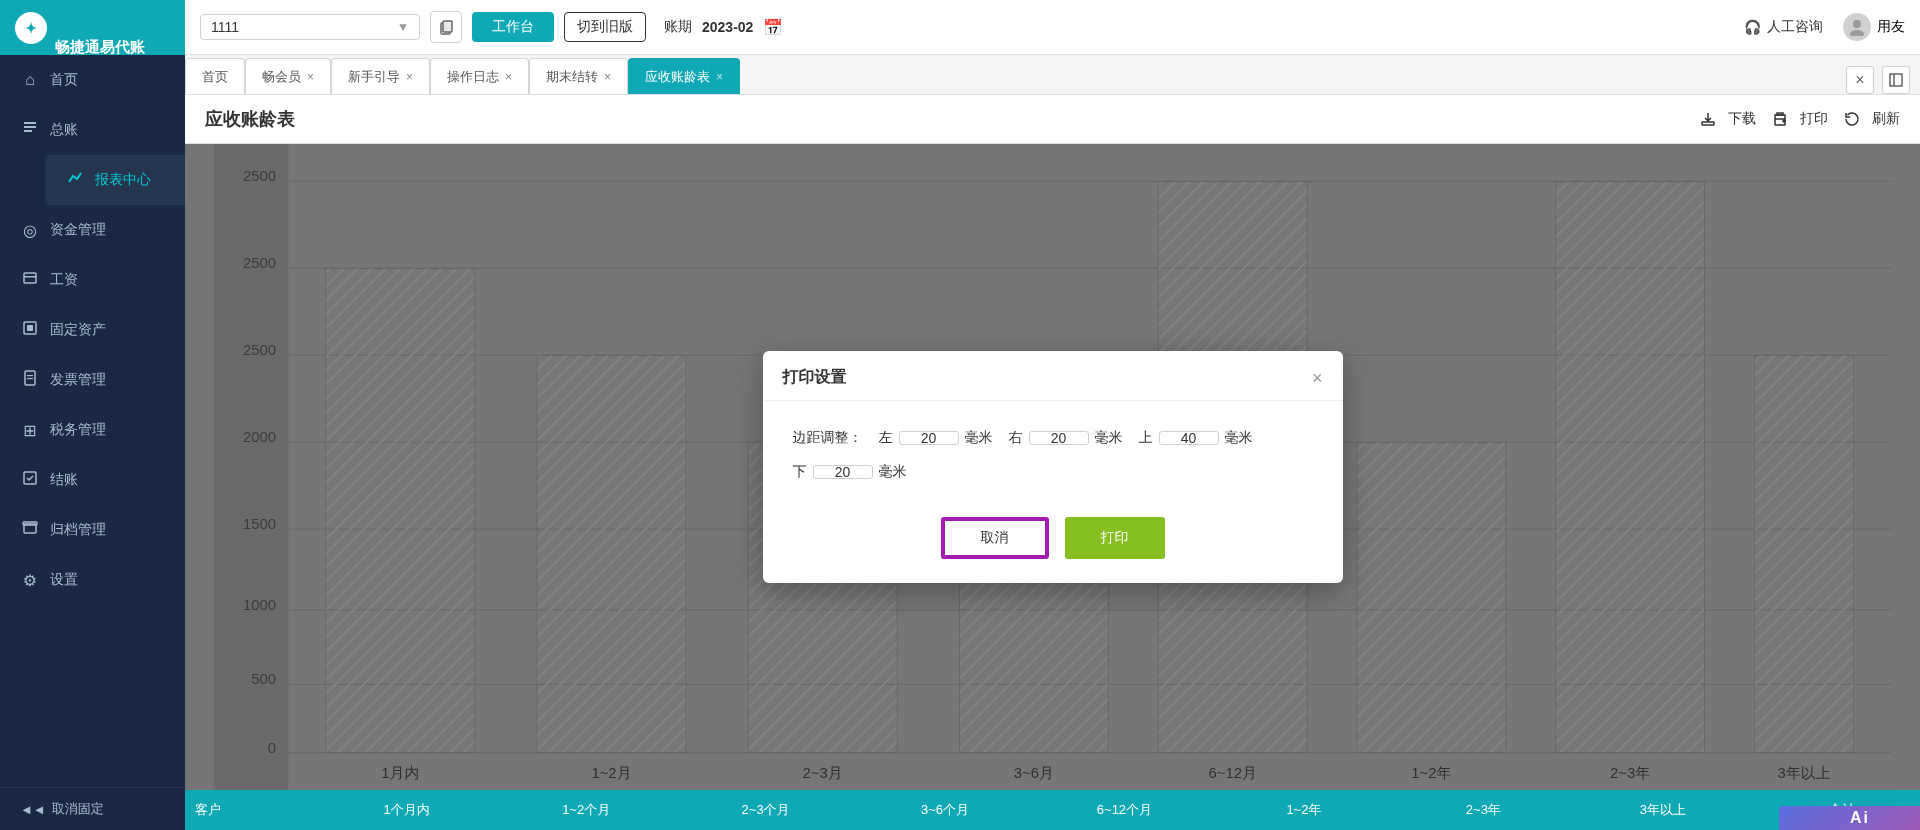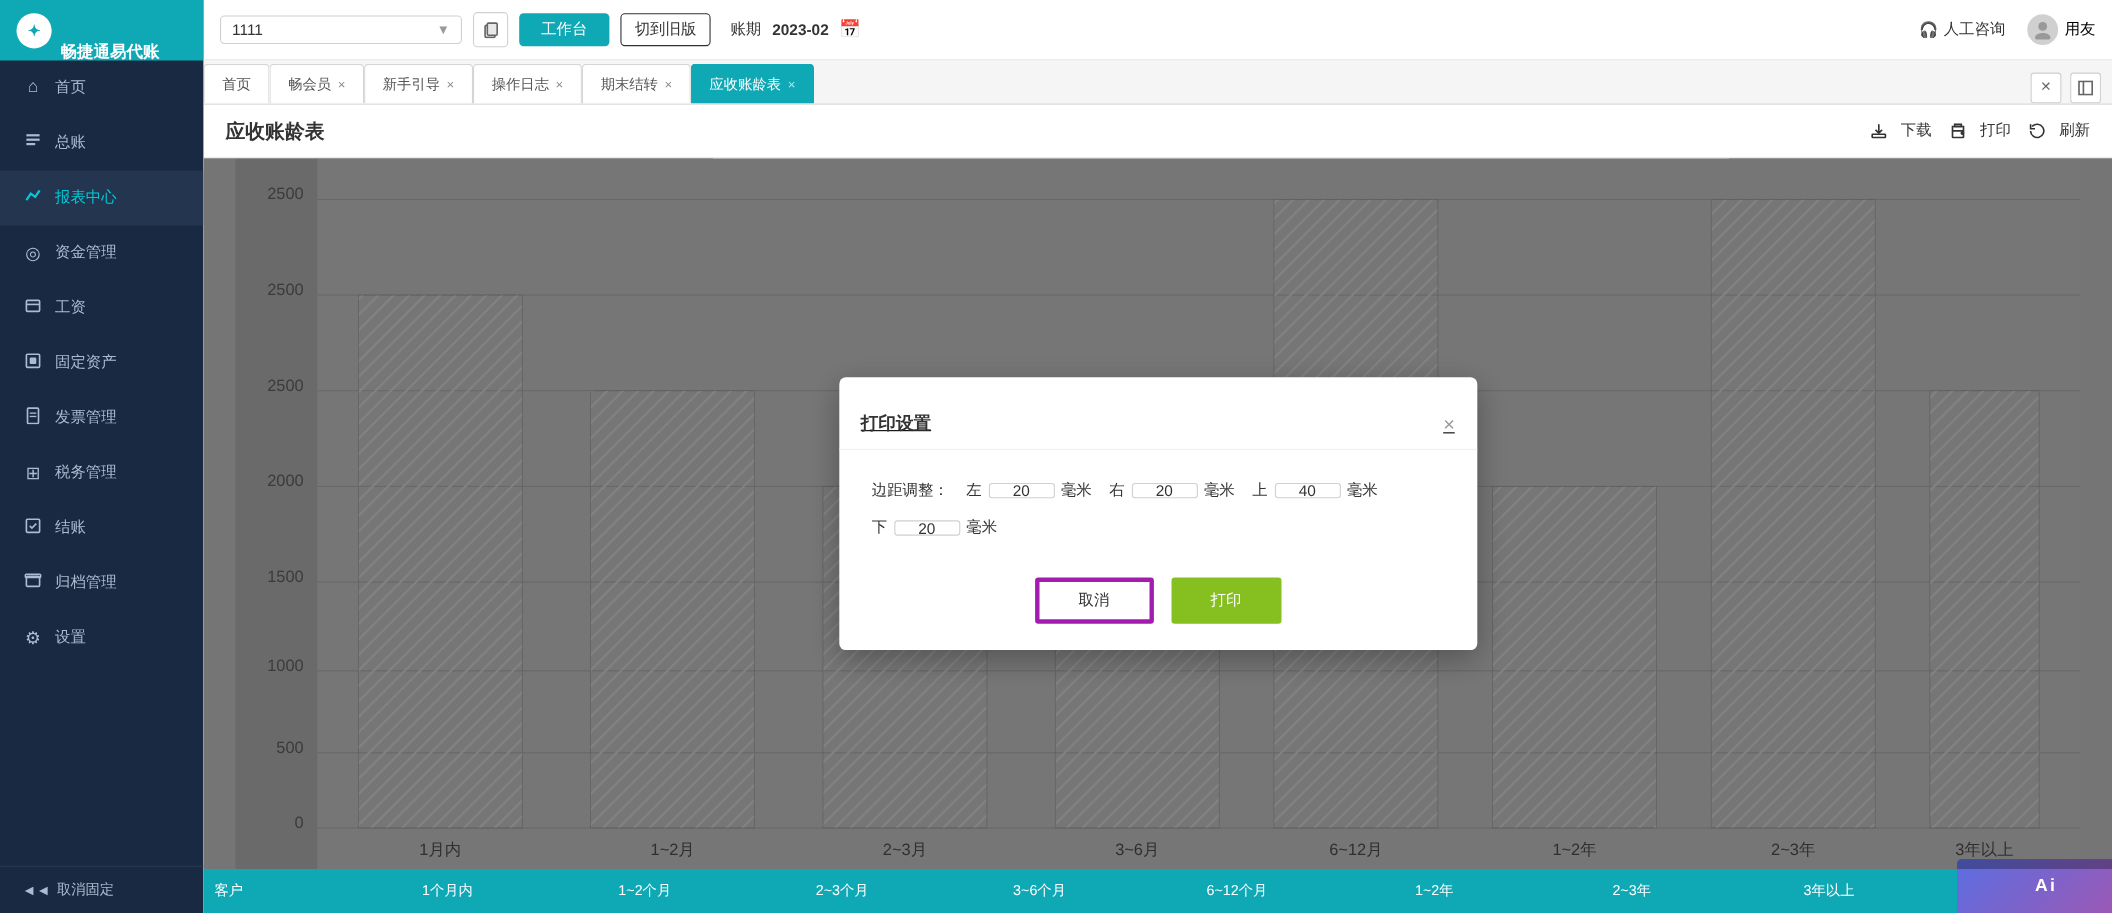--- a/index.html
+++ b/index.html
@@ -58,20 +58,21 @@
       padding: 0 20px;
       height: 50px;
       color: #aabcd0;
       cursor: pointer;
       gap: 10px;
       transition: background 0.2s;
     }
     .sidebar-item.active {
       background: #243550;
       color: #00c8d4;
+      margin-left: 45px;
     }
     .sidebar-item .item-icon {
       font-size: 16px;
       width: 20px;
       text-align: center;
     }
     .sidebar-item .item-label {
       font-size: 14px;
     }
     .sidebar-footer {
@@ -353,23 +354,22 @@
       background: white;
       border-radius: 6px;
       padding: 0;
       width: 580px;
       box-shadow: 0 8px 30px rgba(0,0,0,0.3);
     }
     .dialog-header {
       display: flex;
       align-items: center;
       justify-content: space-between;
-      padding: 32px 20px 12px;
+      padding: 16px 20px 12px;
       border-bottom: 1px solid #f0f0f0;
-      text-decoration: underline;
     }
     .dialog-title {
       font-size: 16px;
       font-weight: bold;
       color: #333;
     }
     .dialog-close {
       cursor: pointer;
       color: #999;
       font-size: 18px;
@@ -437,21 +437,21 @@
       cursor: pointer;
       font-family: inherit;
     }
 
     
     .ai-badge {
       position: fixed;
       bottom: 0;
       right: 0;
       width: 141px;
-      height: 49px;
+      height: 24px;
       background: linear-gradient(135deg, #5b6ee1, #9b59b6);
       display: flex;
       align-items: center;
       justify-content: center;
       color: white;
       font-size: 16px;
       font-weight: bold;
       letter-spacing: 2px;
       border-radius: 4px 0 0 0;
       padding-left: 21px;

